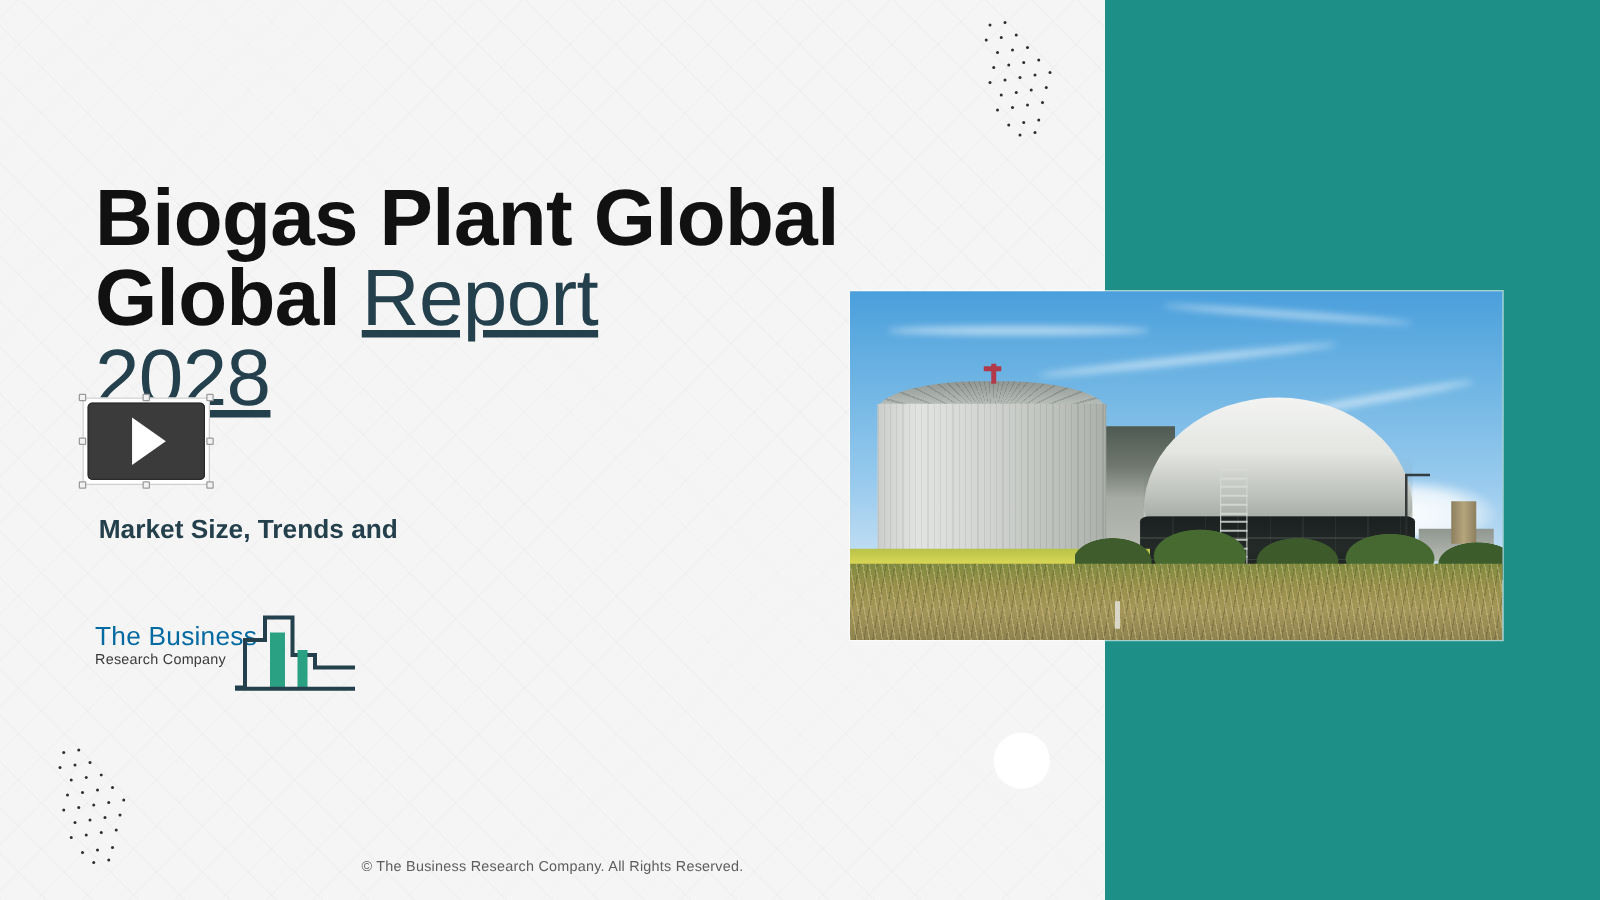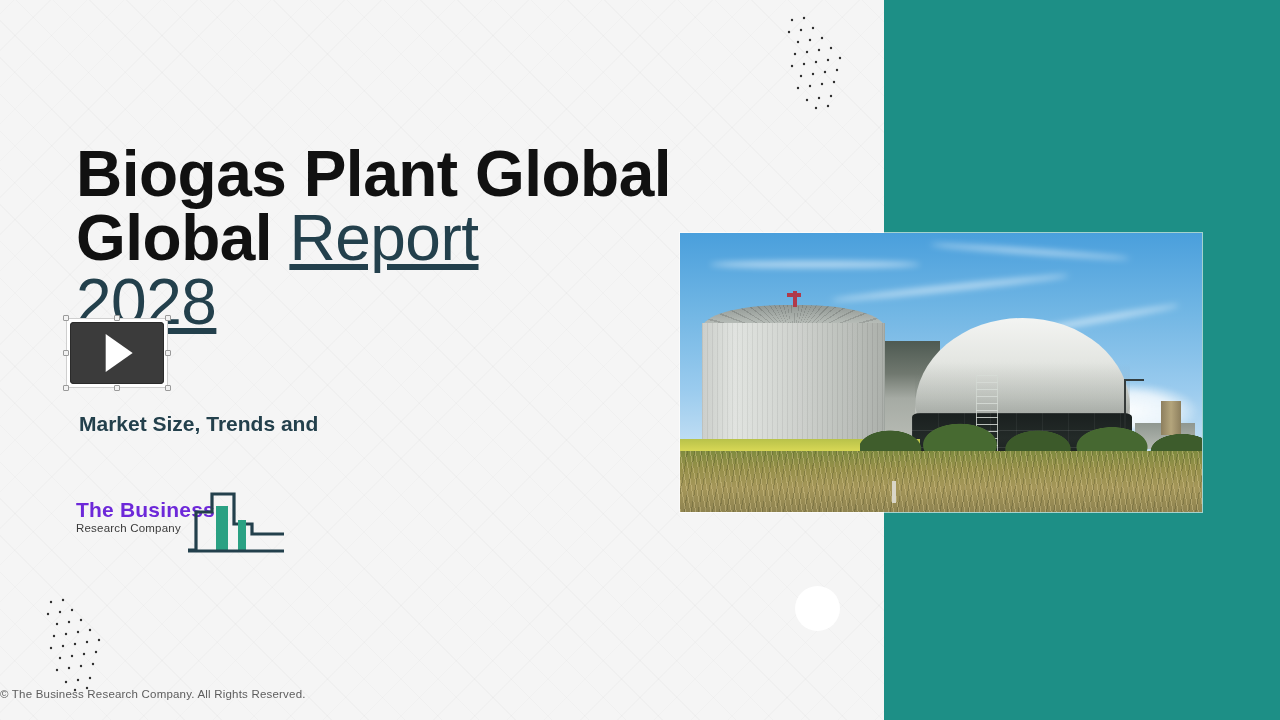--- a/index.html
+++ b/index.html
@@ -91,21 +91,21 @@
   }
   .subtitle-line {
     font-size:21px; line-height:32px; font-weight:bold;
     color:#23404c; white-space:nowrap;
   }
 
   
   #logo { position:absolute; left:76px; top:490px; width:210px; height:70px; }
   #logo-text { position:absolute; left:0; top:8px; }
   #logo-line1 {
-    font-size:21px; color:#6d28d9; font-weight:bold;
+    font-size:21px; color:#0369a1; font-weight:normal;
     letter-spacing:0.2px; line-height:24px; white-space:nowrap;
   }
   #logo-line2 {
     font-size:11.5px; color:#3a3a3a; font-weight:normal;
     letter-spacing:0.2px; line-height:15px; white-space:nowrap;
     margin-top:-1px;
   }
   #logo-mark { position:absolute; left:110px; top:0; }
 
   
@@ -219,21 +219,21 @@
   #grass-blades {
     left:0; top:218px; width:522px; height:61px;
     background:repeating-linear-gradient(80deg, rgba(220,205,150,0.40) 0 1px, rgba(0,0,0,0) 1px 5px),
                repeating-linear-gradient(100deg, rgba(70,70,35,0.28) 0 1px, rgba(0,0,0,0) 1px 7px);
   }
   #post-marker { left:212px; top:248px; width:4px; height:22px; background:#d9d6c8; }
 
   
   #footer {
     position:absolute; left:0; top:688px; width:884px;
-    text-align:left;
+    text-align:center;
     font-size:11.5px; color:#5d5d5d; letter-spacing:0.2px;
   }
 </style>
 </head>
 <body>
 
 <div id="slide">
 
   <div id="texture"></div>
 

